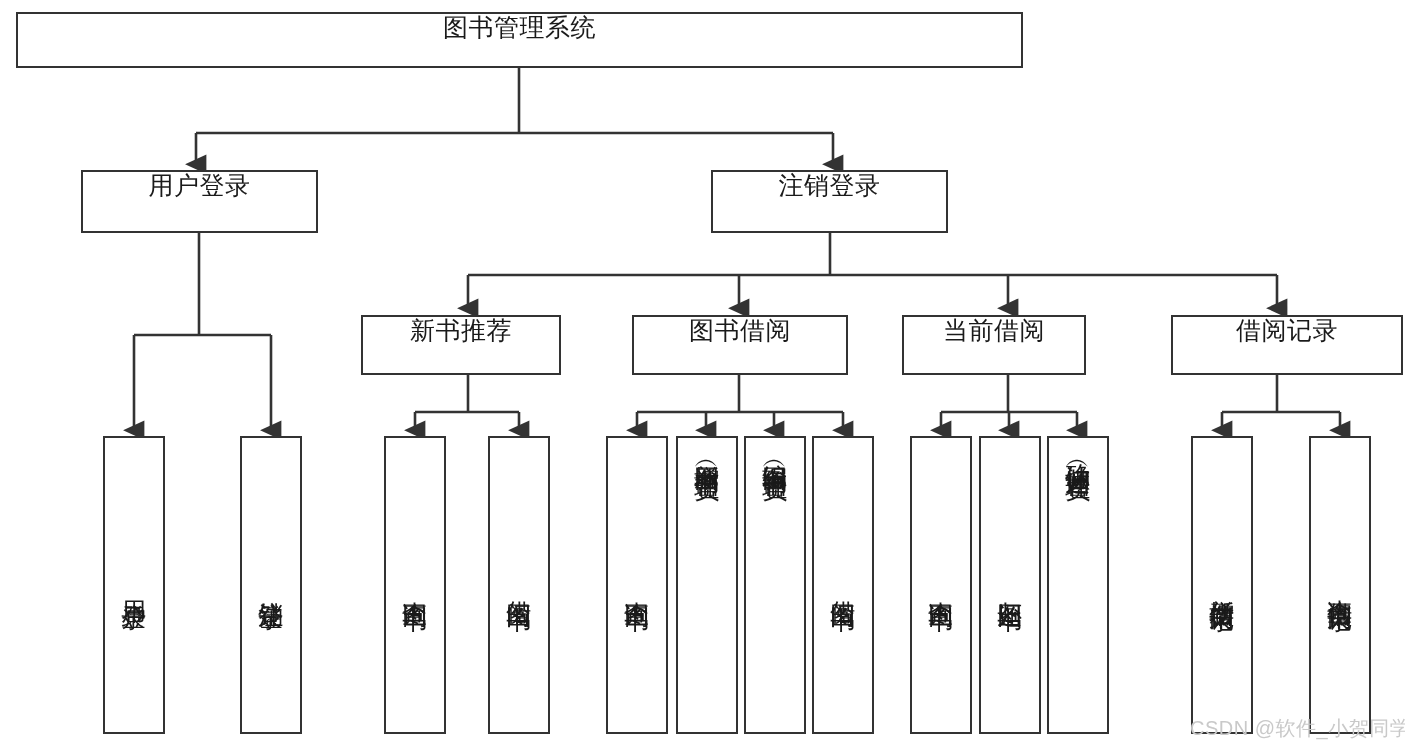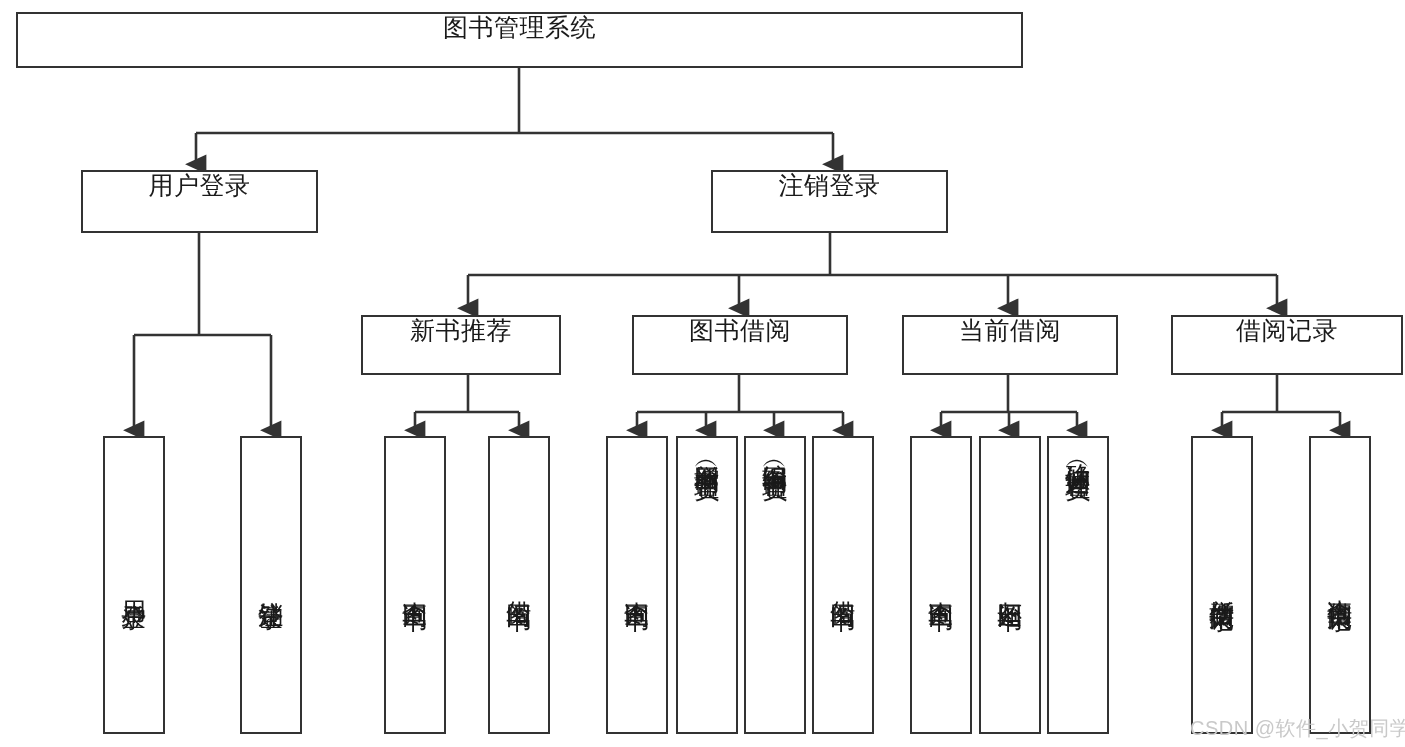--- a/index.html
+++ b/index.html
@@ -131,21 +131,21 @@
   <div class="node node-h" style="left:711px; top:170px; width:237px; height:63px;">
     <span class="label">注销登录</span>
   </div>
 
   <div class="node node-h" style="left:361px; top:315px; width:200px; height:60px;">
     <span class="label">新书推荐</span>
   </div>
   <div class="node node-h" style="left:632px; top:315px; width:216px; height:60px;">
     <span class="label">图书借阅</span>
   </div>
-  <div class="node node-h" style="left:902px; top:315px; width:216px; height:60px;">
+  <div class="node node-h" style="left:902px; top:315px; width:184px; height:60px;">
     <span class="label">当前借阅</span>
   </div>
   <div class="node node-h" style="left:1171px; top:315px; width:232px; height:60px;">
     <span class="label">借阅记录</span>
   </div>
 
   <div class="node node-v" style="left:103px; top:436px; width:62px; height:298px;">
     <span class="label">用户登录</span>
   </div>
   <div class="node node-v" style="left:240px; top:436px; width:62px; height:298px;">

